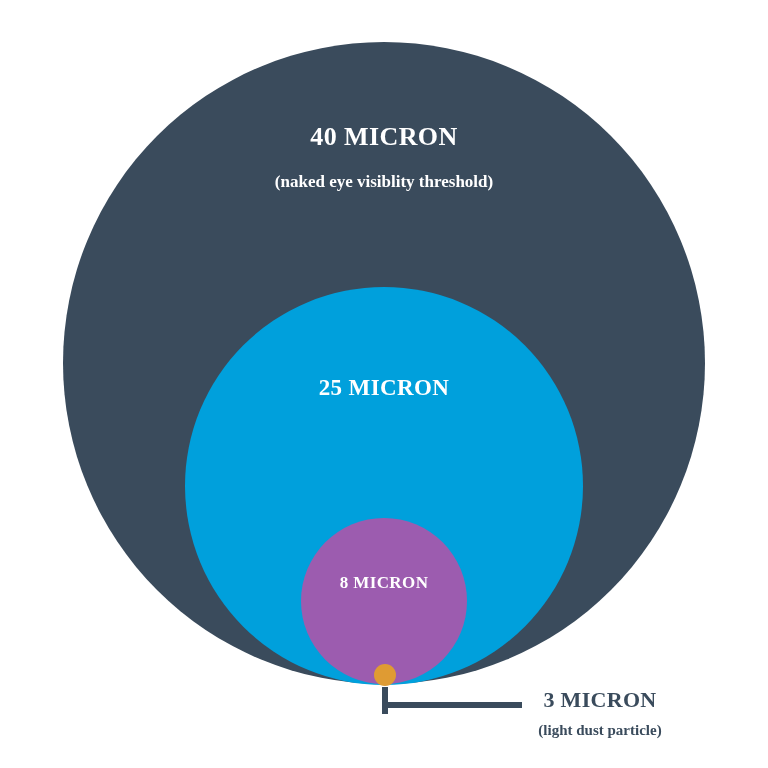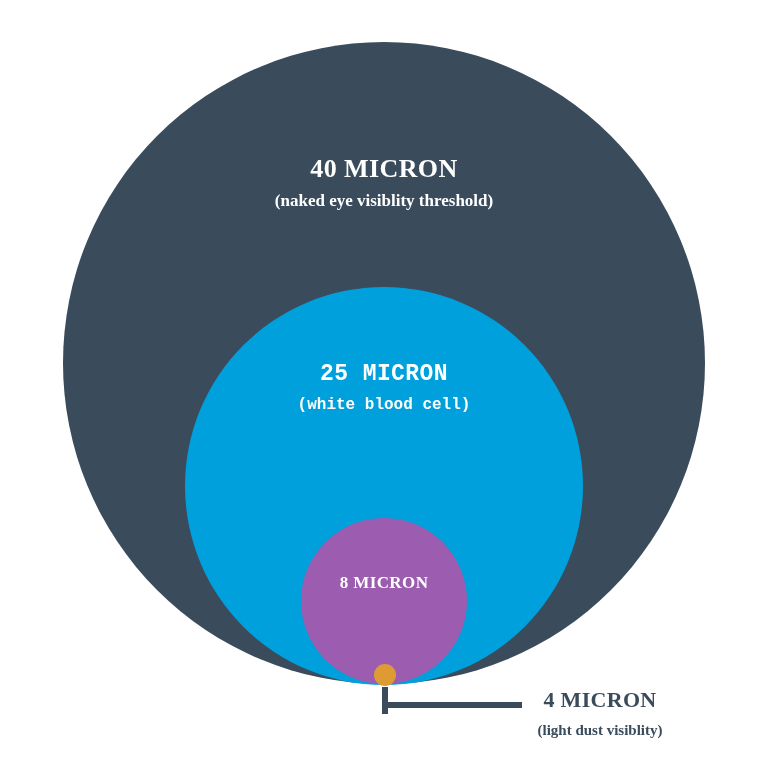--- a/index.html
+++ b/index.html
@@ -73,24 +73,24 @@
     display: block;
     font-weight: bold;
     letter-spacing: 0.4px;
   }
   .callout .sub {
     display: block;
     font-weight: bold;
   }
 
   #label-outer      { top: 120px; }
-  #label-outer .title { font-size: 26px; margin-top: 32px; }
-  #label-outer .sub   { font-size: 17px; margin-top: 5px; }
+  #label-outer .title { font-size: 26px; }
+  #label-outer .sub   { font-size: 17px; margin-top: 18px; }
 
-  #label-middle     { top: 360px; font-family: Liberation Mono, monospace; }
+  #label-middle     { top: 373px; }
   #label-middle .title { font-size: 23px; }
   #label-middle .sub   { font-size: 16px; margin-top: 6px; }
 
   #label-inner      { top: 572px; }
   #label-inner .title { font-size: 17px; }
   #label-inner .sub   { font-size: 14px; margin-top: 4px; }
 
   
   #leader {
     position: absolute;
@@ -142,25 +142,24 @@
     <line x1="385" y1="705" x2="522" y2="705" stroke="#3a4b5c" stroke-width="6"></line>
   </svg>
 
   <div class="callout" id="label-outer">
     <span class="title">40 MICRON</span>
     <span class="sub">(naked eye visiblity threshold)</span>
   </div>
 
   <div class="callout" id="label-middle">
     <span class="title">25 MICRON</span>
-    <span class="sub">(white blood cell)</span>
   </div>
 
   <div class="callout" id="label-inner">
     <span class="title">8 MICRON</span>
   </div>
 
   <div id="label-dust">
-    <span class="title">4 MICRON</span>
-    <span class="sub">(light dust visiblity)</span>
+    <span class="title">3 MICRON</span>
+    <span class="sub">(light dust particle)</span>
   </div>
 
 </div>
 
 </body></html>

